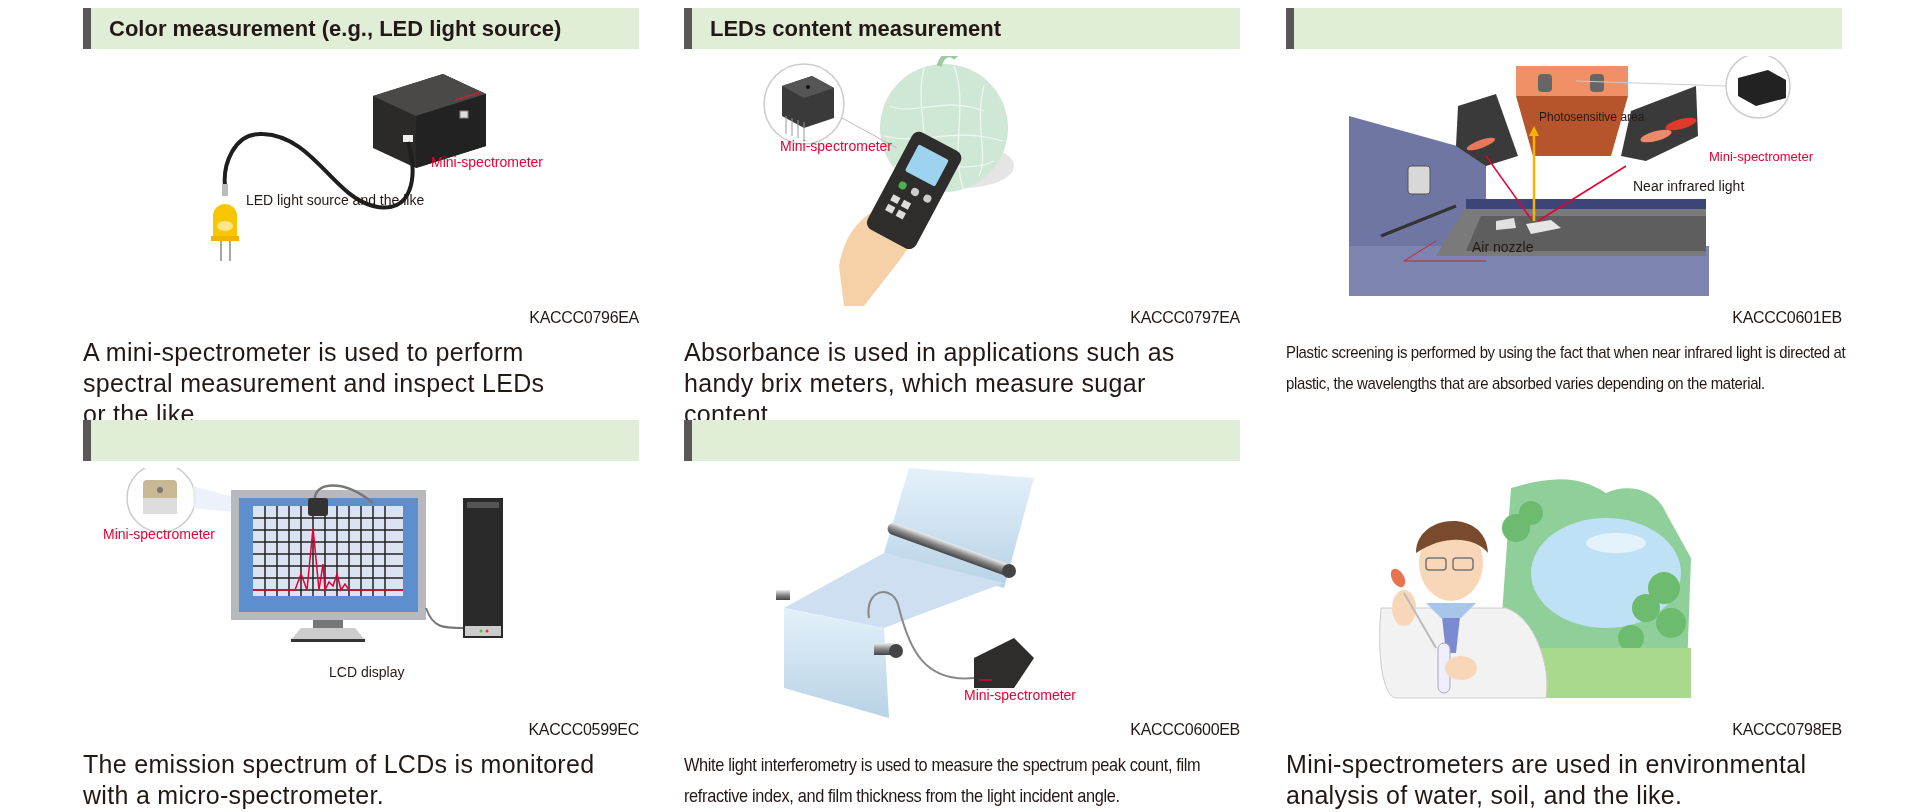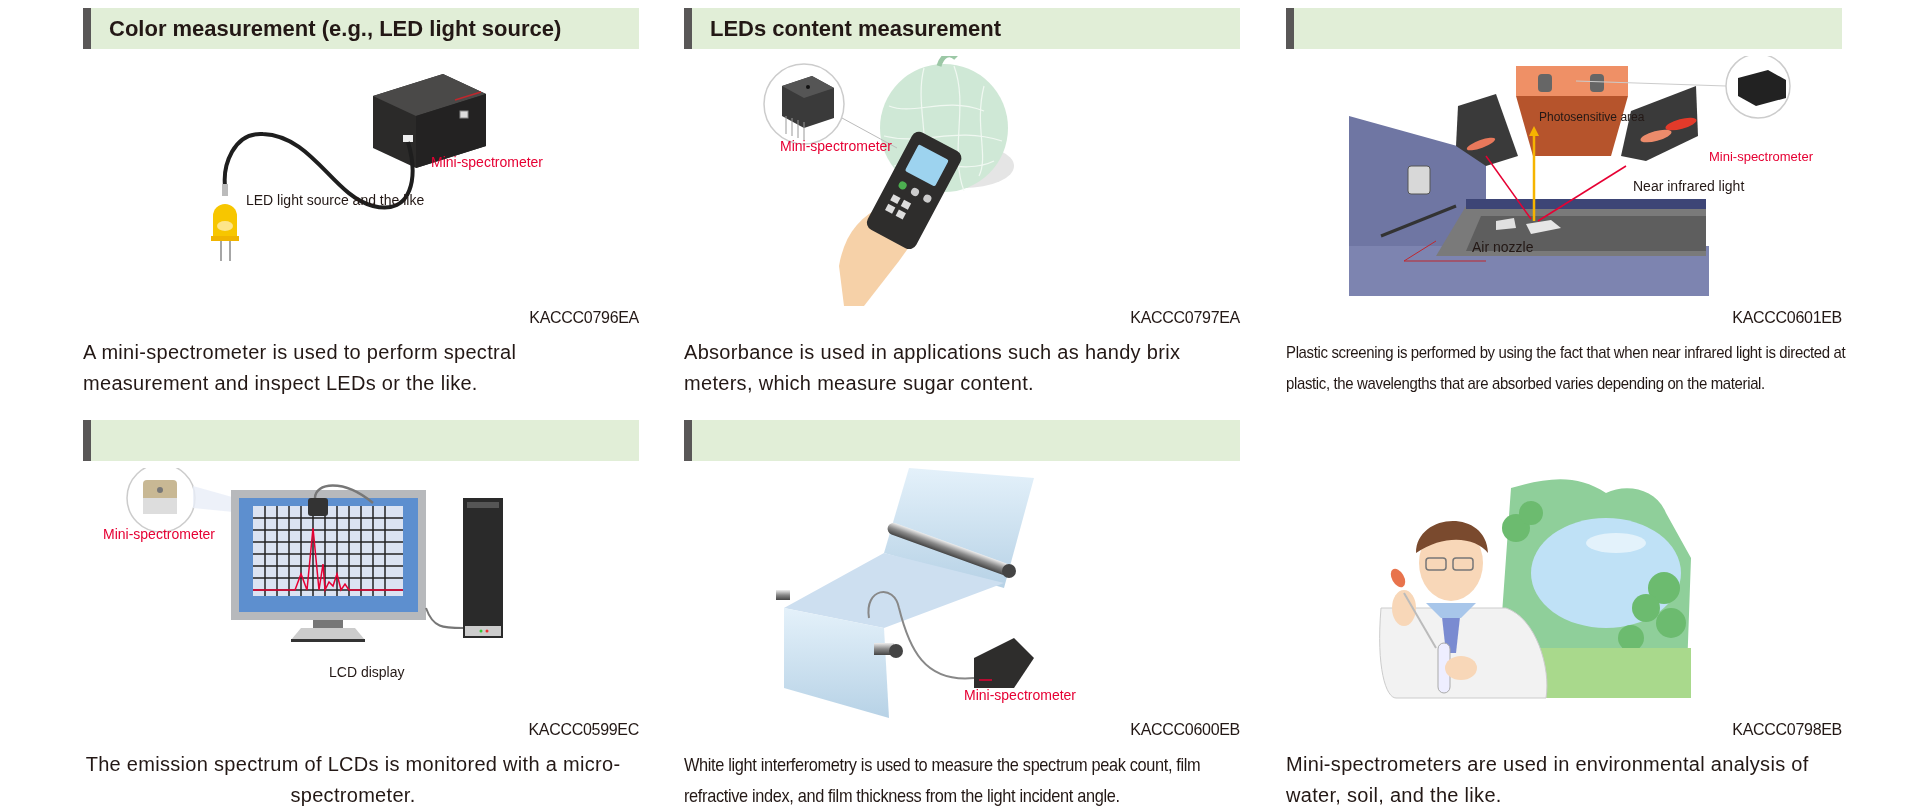--- a/index.html
+++ b/index.html
@@ -4,21 +4,21 @@
 <style>
   html, body { margin: 0; padding: 0; background: #ffffff; }
   body { width: 1920px; height: 812px; position: relative; overflow: hidden;
          font-family: "Liberation Sans", "DejaVu Sans", sans-serif; color: #231815; }
   .card { position: absolute; width: 556px; height: 405px; }
   .hdr { position: absolute; left: 0; top: 0; width: 556px; height: 41px; background: #e1eed7; }
   .hdr .bar { position: absolute; left: 0; top: 0; width: 8px; height: 41px; background: #595757; }
   .hdr .title { position: absolute; left: 26px; top: 0; line-height: 41px; font-size: 22px; font-weight: bold; color: #231815; white-space: nowrap; }
   .fig { position: absolute; left: 0; top: 48px; width: 556px; height: 250px; }
   .code { position: absolute; right: 0; top: 301px; font-size: 16px; color: #231815; letter-spacing: -0.3px; }
-  .desc { position: absolute; left: 0; top: 329px; width: 560px; font-size: 20px; line-height: 31px; color: #231815; letter-spacing: 0.3px; }
+  .desc { position: absolute; left: 0; top: 329px; width: 560px; font-size: 25px; line-height: 31px; color: #231815; letter-spacing: 0.3px; }
   .desc.narrow { font-size: 17px; letter-spacing: -0.4px; transform: scaleX(0.88); transform-origin: left top; width: 640px; }
   .lbl { position: absolute; font-size: 14px; white-space: nowrap; }
   .lbl.red { color: #e60033; }
   .lbl.blk { color: #231815; }
 </style>
 </head>
 <body>
 
 <div class="card" style="left:83px; top:8px;">
   <div class="hdr">
@@ -203,21 +203,21 @@
       <rect x="380" y="30" width="40" height="140" fill="#2a2a2a"></rect>
       <rect x="384" y="34" width="32" height="6" fill="#555"></rect>
       <rect x="382" y="158" width="36" height="10" fill="#ccc"></rect>
       <circle cx="398" cy="163" r="1.5" fill="#3c3"></circle>
         <circle cx="404" cy="163" r="1.5" fill="#e33"></circle>
     </svg>
     <div class="lbl red" style="left:20px; top:58px;">Mini-spectrometer</div>
     <div class="lbl blk" style="left:198px; top:196px;margin-left:48px;">LCD display</div>
   </div>
   <div class="code">KACCC0599EC</div>
-  <div class="desc" style="width:540px;text-align:center;">The emission spectrum of LCDs is monitored with a micro-spectrometer.</div>
+  <div class="desc" style="width:540px;">The emission spectrum of LCDs is monitored with a micro-spectrometer.</div>
 </div>
 
 <div class="card" style="left:684px; top:420px;">
   <div class="hdr">
     <div class="bar"></div>
   </div>
   <div class="fig">
     <svg width="556" height="250" viewBox="0 0 556 250">
       <defs>
         <linearGradient id="filmg" x1="0" y1="0" x2="0" y2="1">

